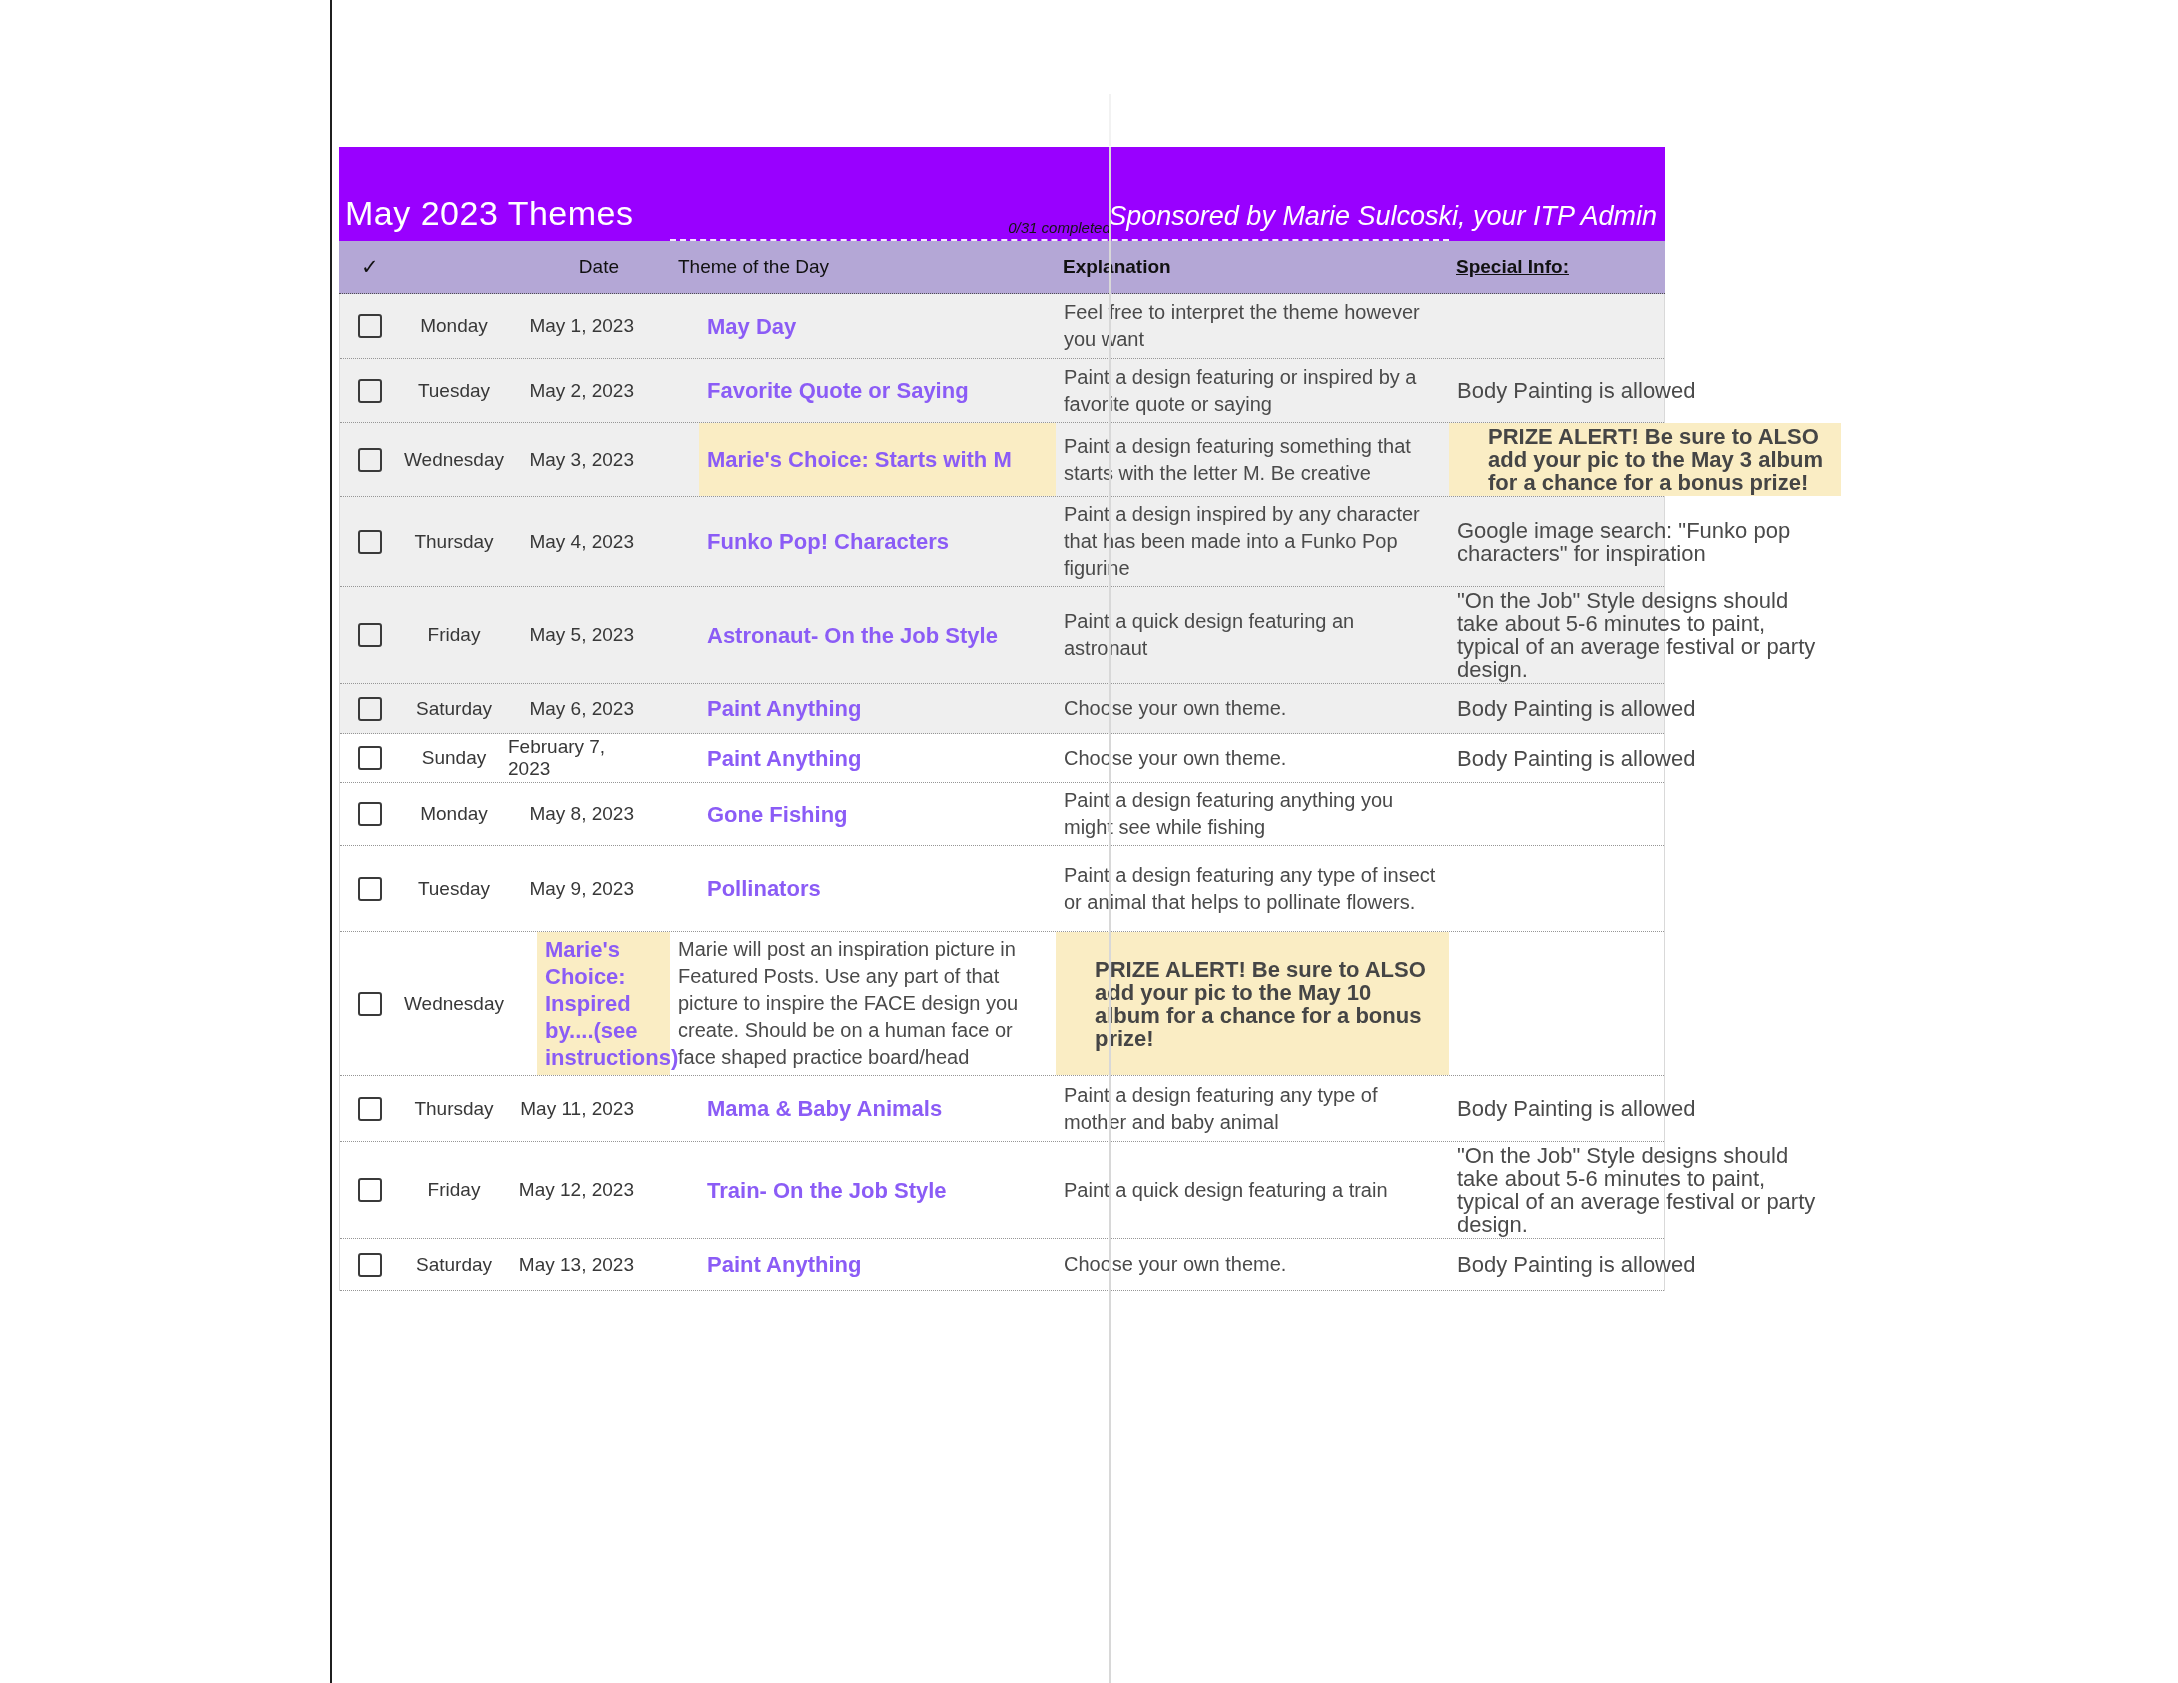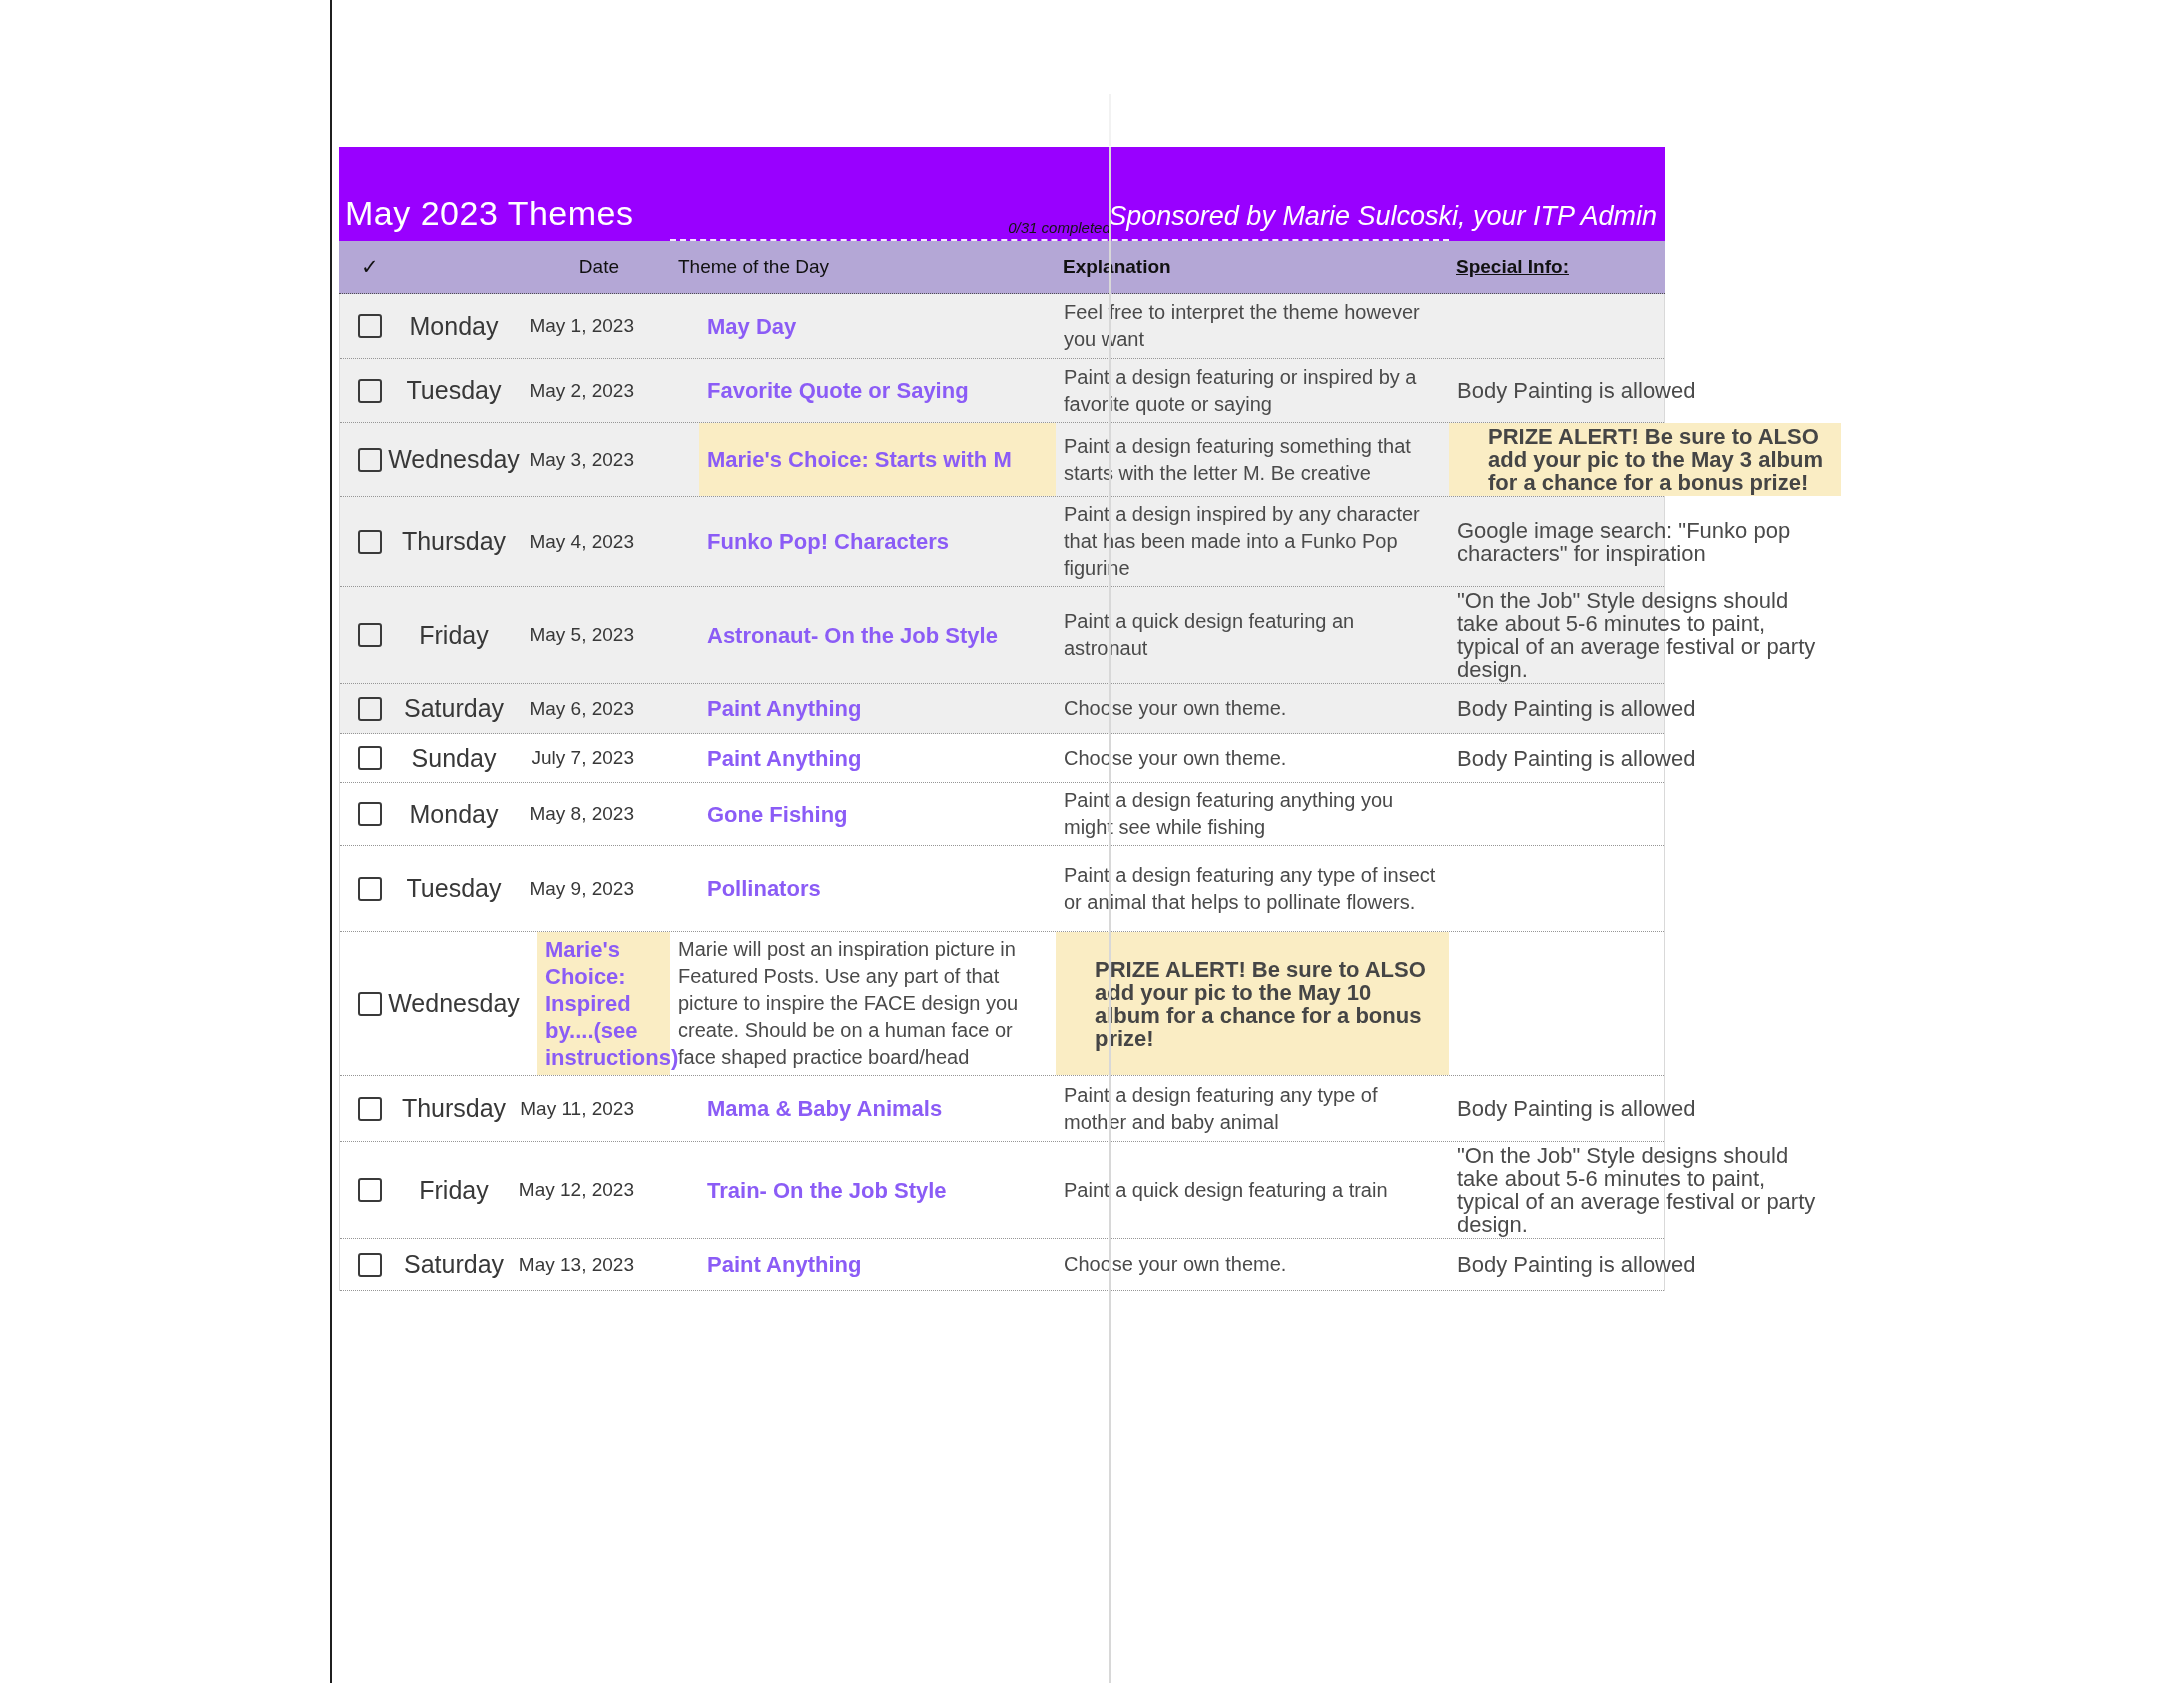--- a/index.html
+++ b/index.html
@@ -45,21 +45,21 @@
   .row:nth-child(8){min-height:60px;}
   .row:nth-child(9){min-height:85px;}
   .row:nth-child(10){min-height:137px;}
   .row:nth-child(11){min-height:65px;}
   .row:nth-child(12){min-height:62px;}
   .row:nth-child(13){min-height:51px;}
 
   .cell{display:flex;align-items:center;}
   .c-check{justify-content:center;}
   .checkbox{width:20px;height:20px;border:2px solid #3a3a3a;border-radius:3px;background:transparent;}
-  .c-day{justify-content:center;font-size:25px;color:#383838;}
+  .c-day{justify-content:center;font-size:19px;color:#383838;}
   .c-date{justify-content:flex-end;padding-right:36px;font-size:19px;color:#383838;}
   .c-theme{padding:4px 8px;font-weight:700;font-size:22px;color:#8b5cf6;line-height:27px;margin-left:29px;}
   .c-expl{padding:4px 10px 4px 8px;font-size:20px;line-height:27px;color:#4a4a4a;}
   .c-spec{padding:2px 8px;font-size:22px;line-height:23px;color:#4a4a4a;}
   .hl{background:#faedc4;}
   .c-spec.hl{font-weight:700;color:#454545;padding-left:39px;}
 
   
   .vline-black{position:absolute;left:330px;top:0;bottom:0;width:2px;background:#1f1f1f;}
   .vline-gray-head{position:absolute;left:1109px;top:94px;height:52px;width:2px;background:#f2f2f2;}
@@ -146,21 +146,21 @@
     <div class="cell c-date">May 6, 2023</div>
     <div class="cell c-theme">Paint Anything</div>
     <div class="cell c-expl">Choose your own theme.</div>
     <div class="cell c-spec">Body Painting is allowed</div>
   </div>
         <div class="grid row white">
     <div class="cell c-check">
       <div class="checkbox"></div>
     </div>
     <div class="cell c-day">Sunday</div>
-    <div class="cell c-date">July 7, 2023</div>
+    <div class="cell c-date">February 7, 2023</div>
     <div class="cell c-theme">Paint Anything</div>
     <div class="cell c-expl">Choose your own theme.</div>
     <div class="cell c-spec">Body Painting is allowed</div>
   </div>
         <div class="grid row white">
     <div class="cell c-check">
       <div class="checkbox"></div>
     </div>
     <div class="cell c-day">Monday</div>
     <div class="cell c-date">May 8, 2023</div>

